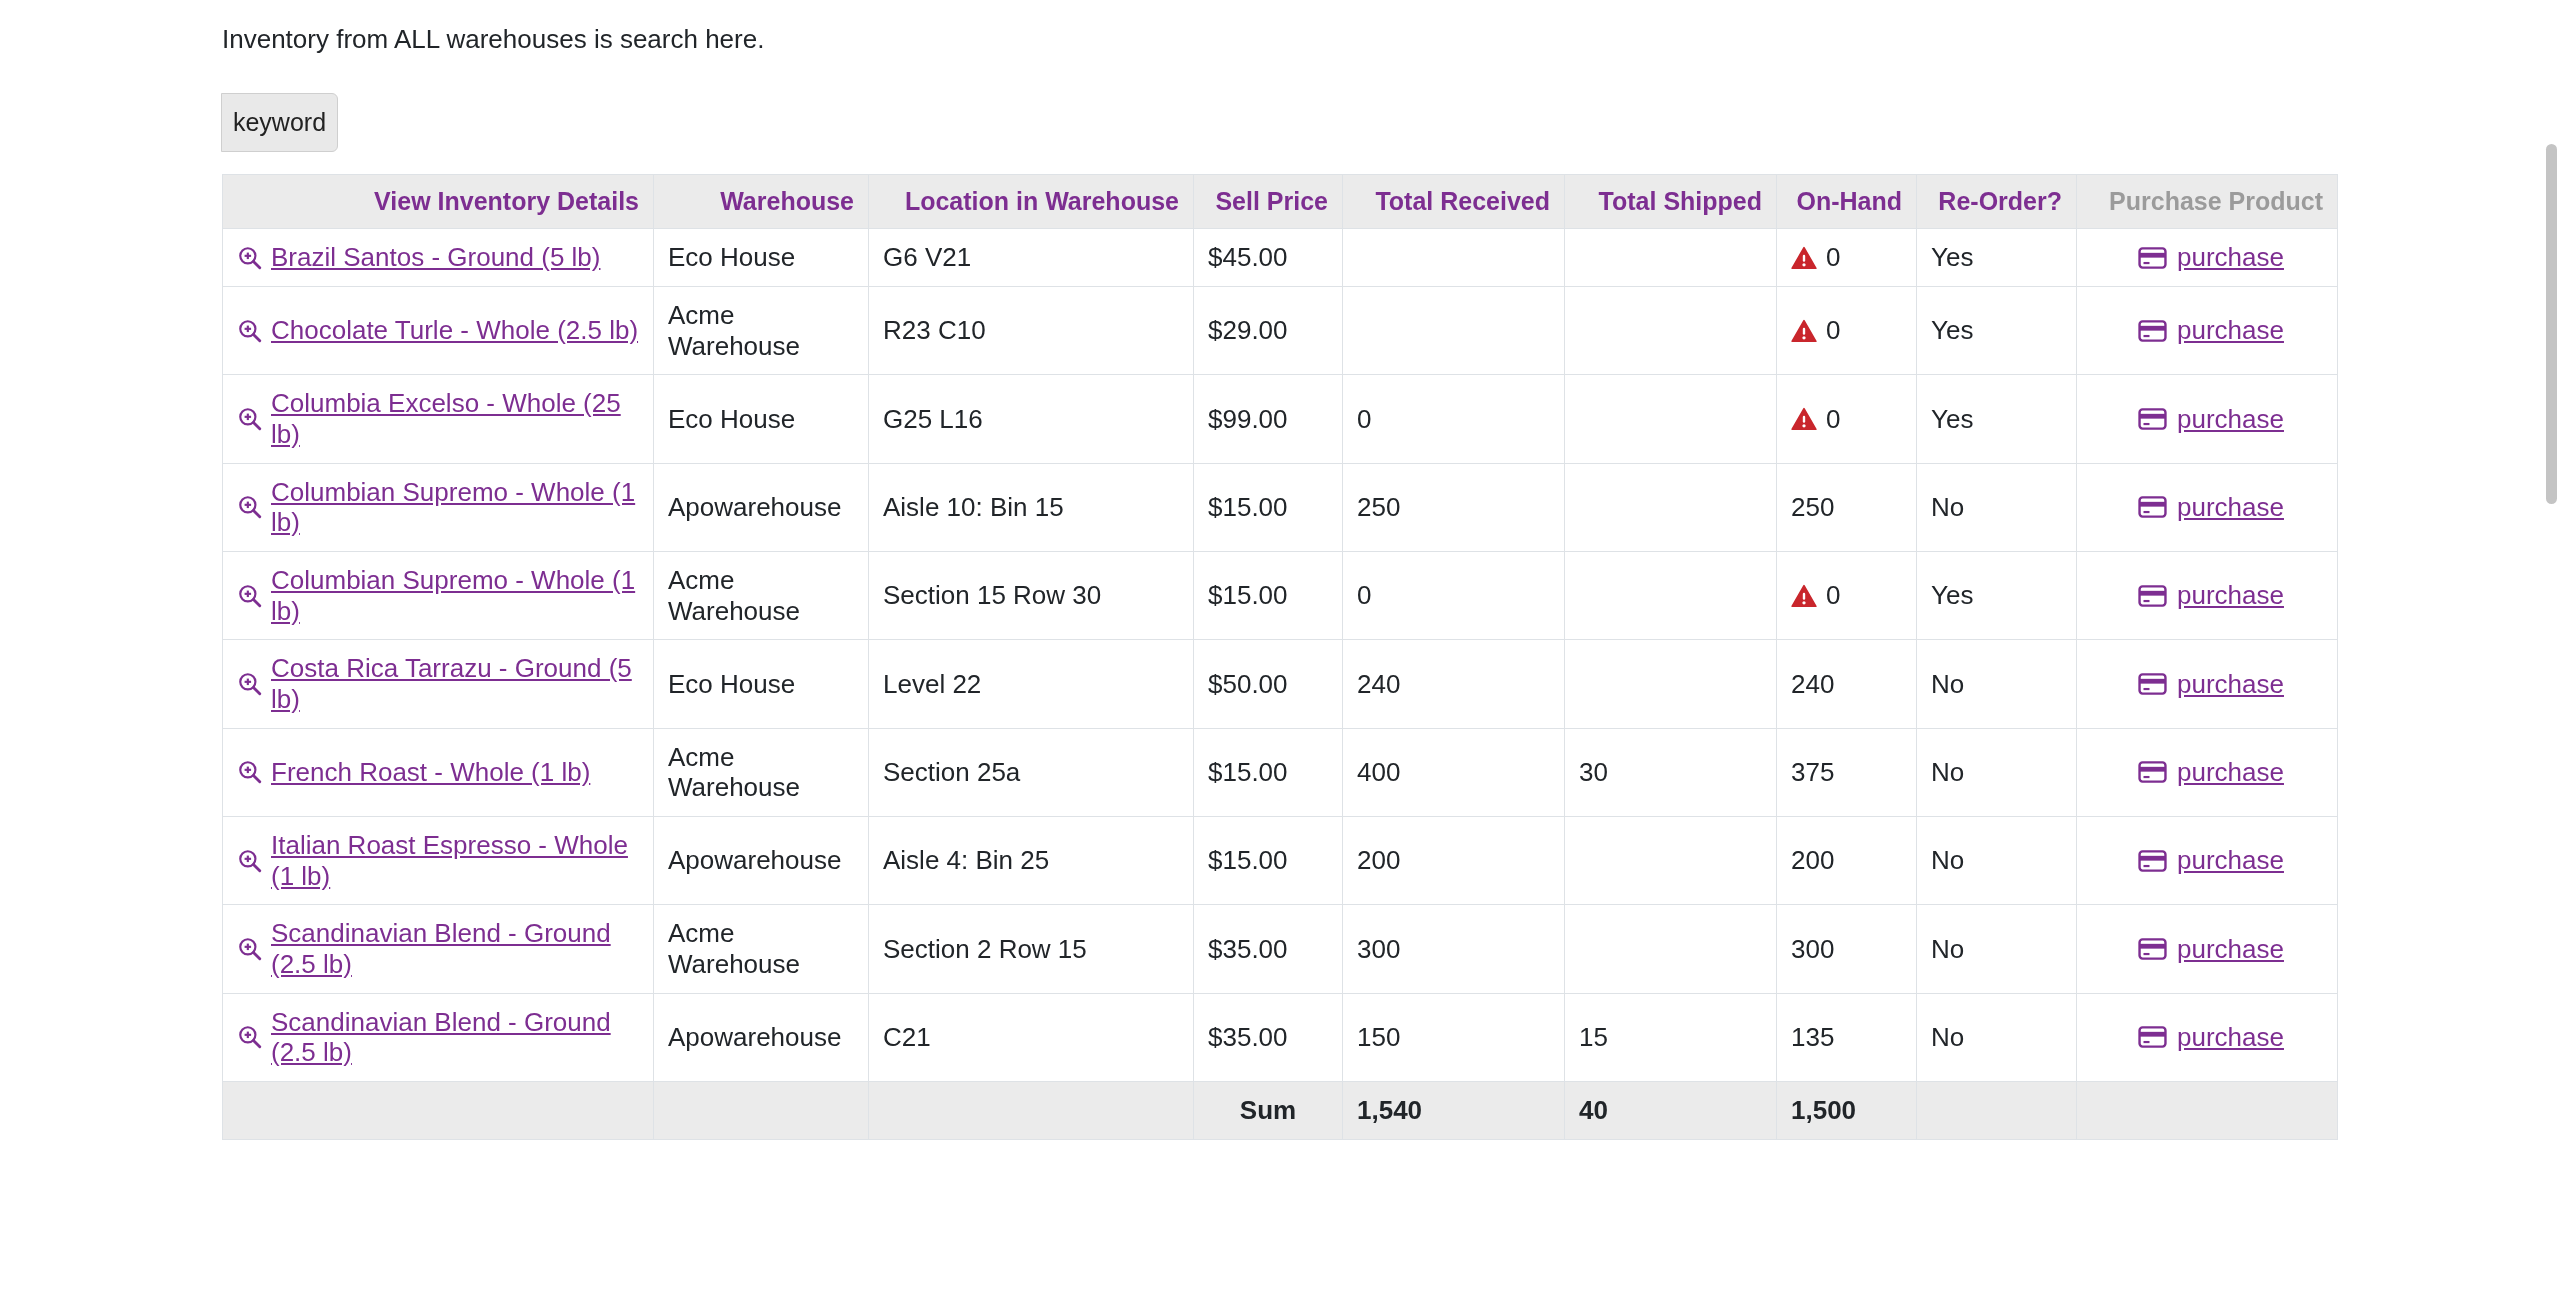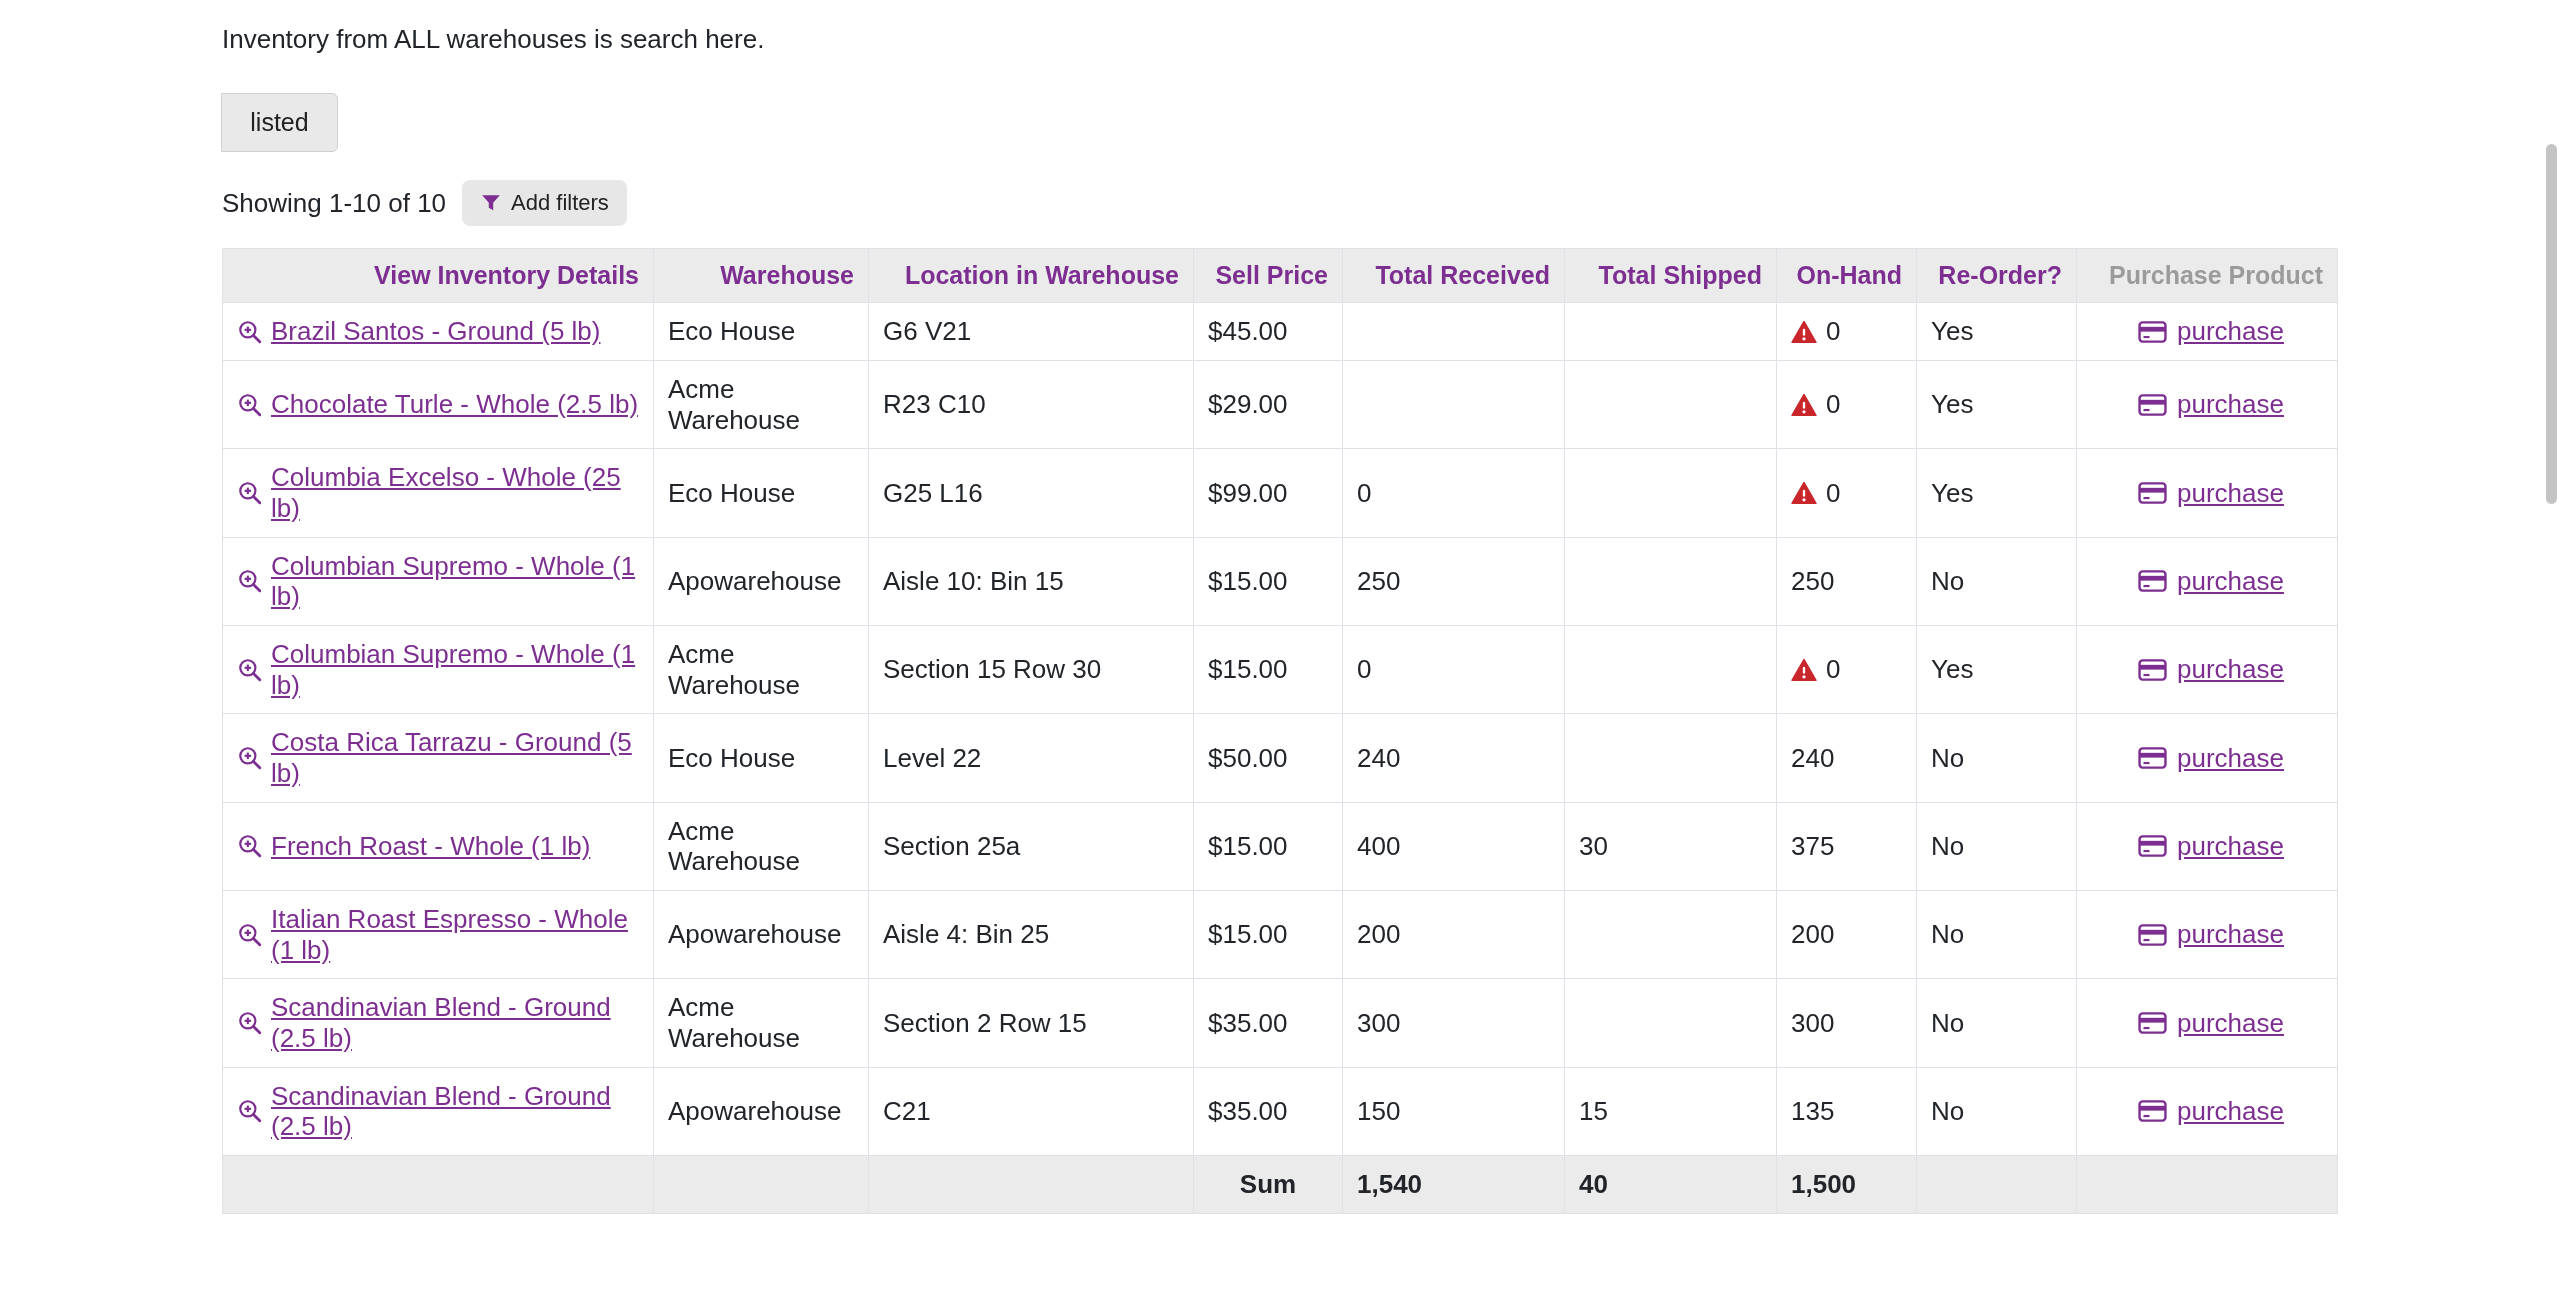--- a/index.html
+++ b/index.html
@@ -67,32 +67,23 @@
   }
 </style>
 </head>
 <body>
 
 <div class="page">
 
   <p class="subtitle">Inventory from ALL warehouses is search here.</p>
 
   <div class="search-wrap">
-    <button class="search-btn">listed</button>
+    <button class="search-btn">keyword</button>
   </div>
 
-  <div class="filter-row">
-    <span class="showing">Showing 1-10 of 10</span>
-    <button class="add-filters">
-      <svg class="funnel" width="22" height="22" viewBox="0 0 20 20" aria-hidden="true">
-        <path d="M2 3 H18 L12 9.8 V16.5 L8 14.4 V9.8 Z" fill="currentColor"></path>
-      </svg>
-      <span>Add filters</span>
-    </button>
-  </div>
 
   <table>
     <colgroup>
       <col style="width:431px">
         <col style="width:215px">
         <col style="width:325px">
       <col style="width:149px">
         <col style="width:222px">
         <col style="width:212px">
       <col style="width:140px">

